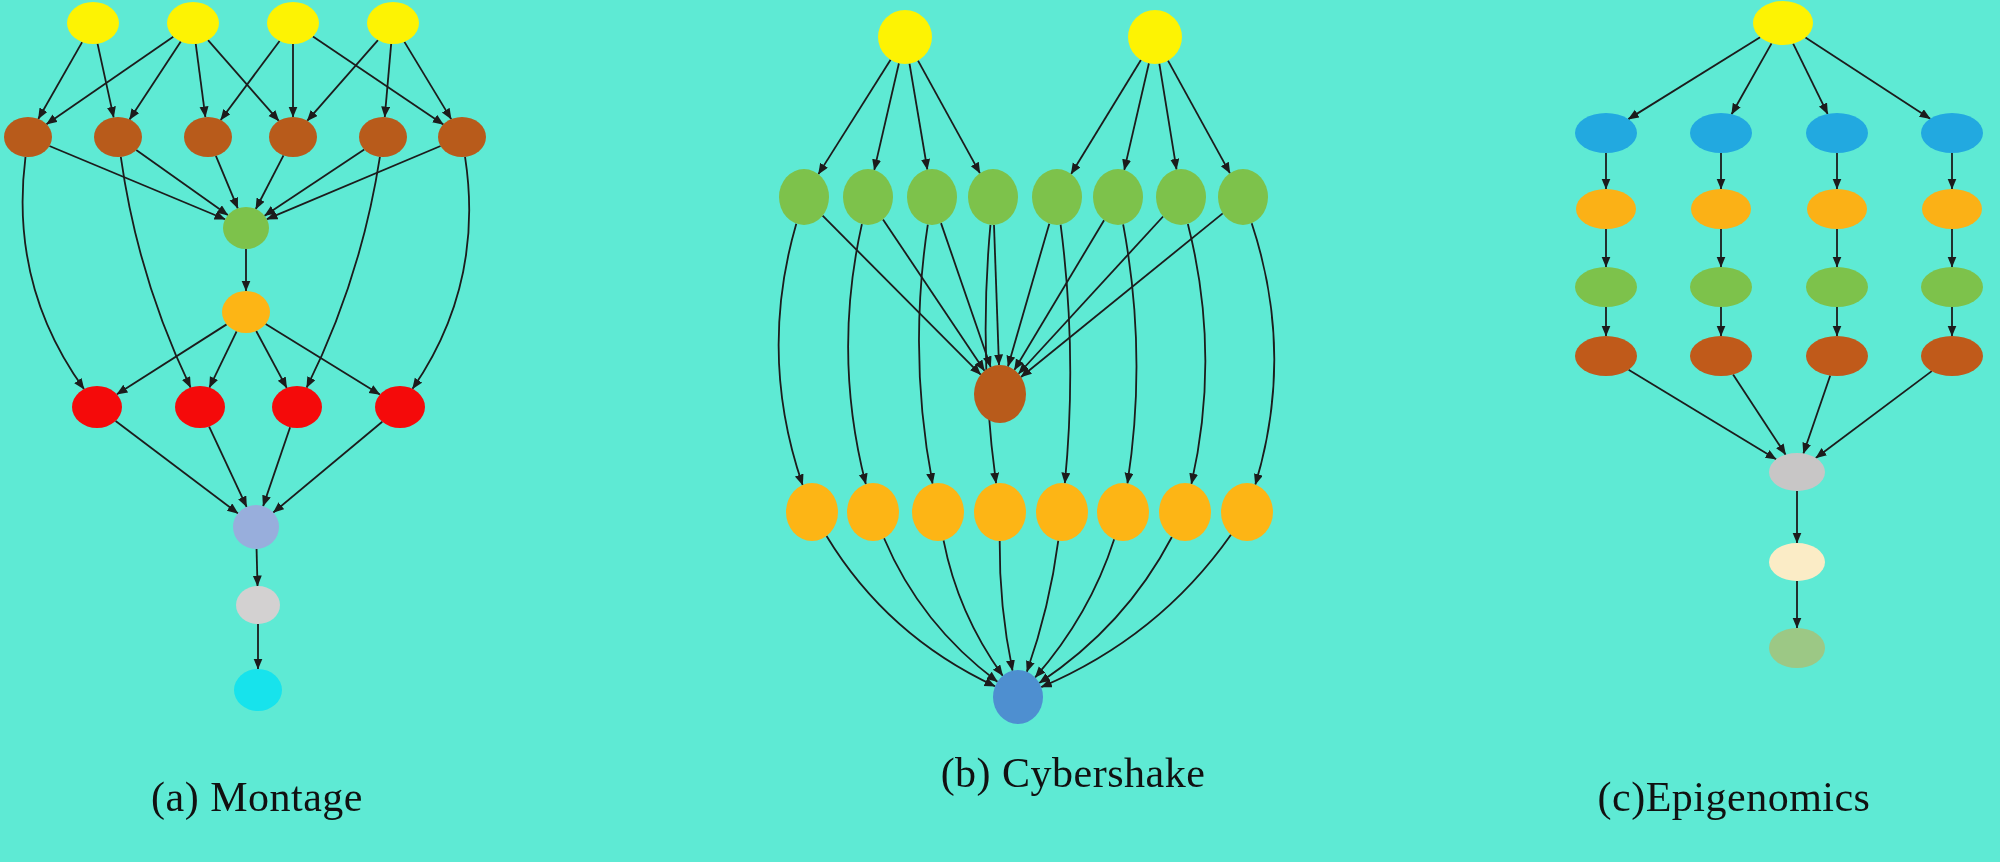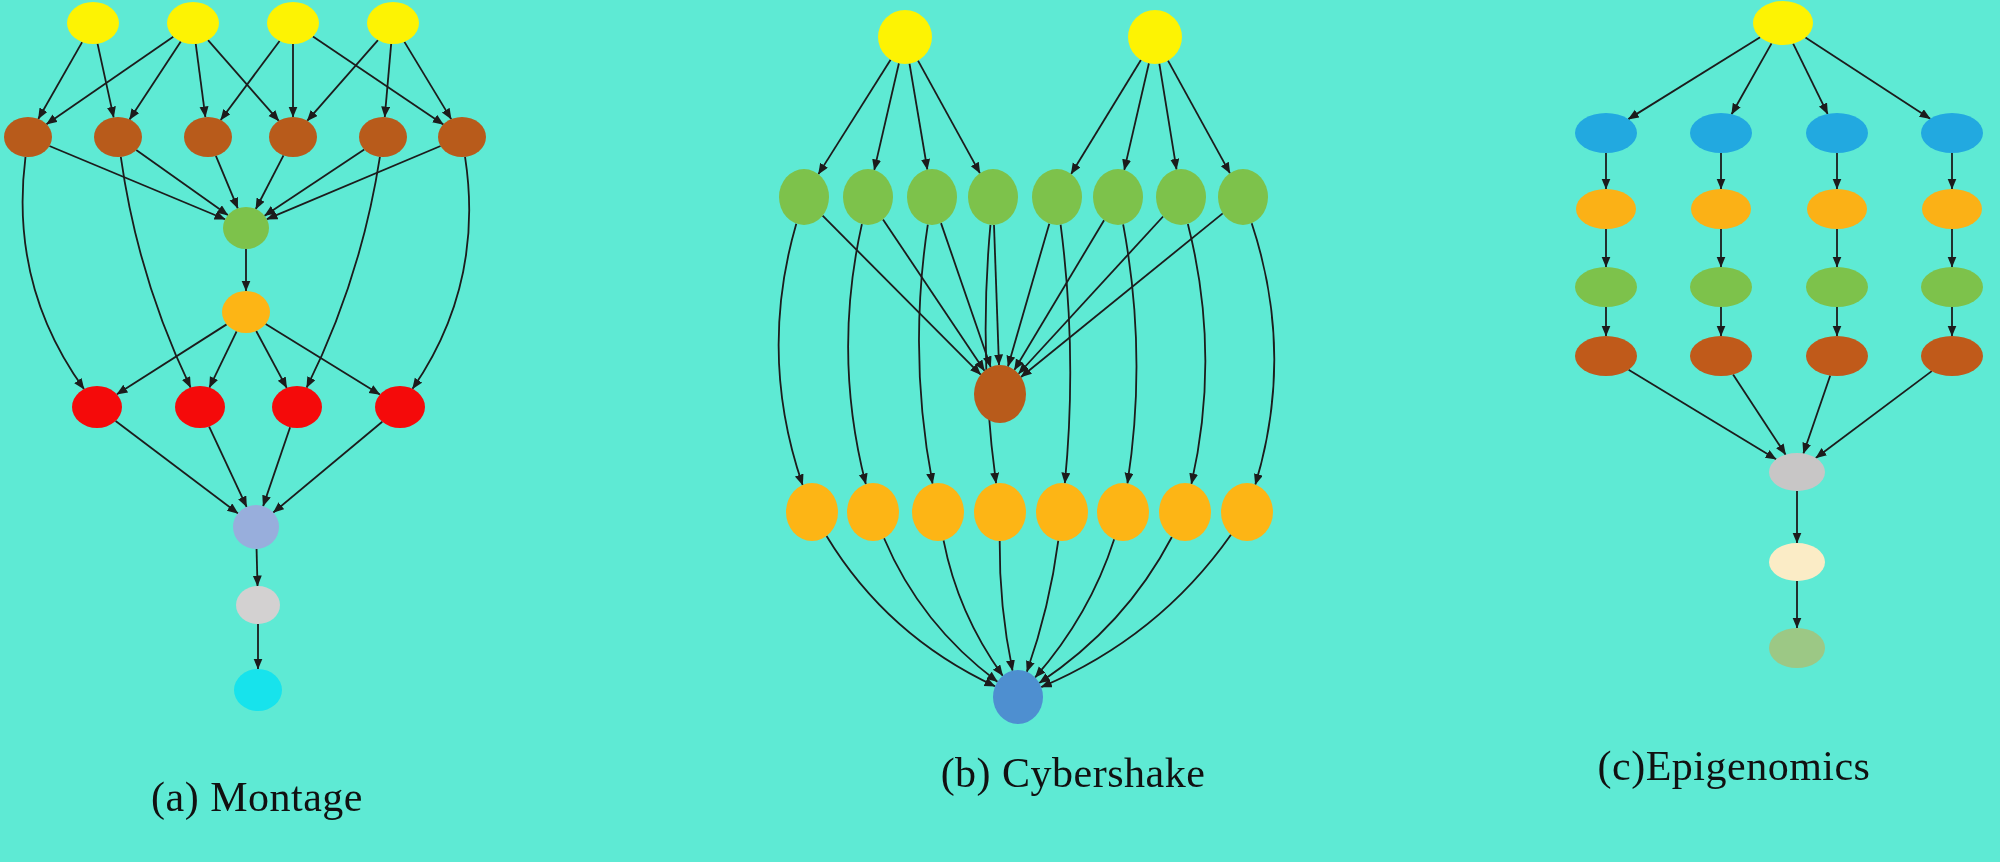--- a/index.html
+++ b/index.html
@@ -172,14 +172,14 @@
       <ellipse cx="1606" cy="356" rx="31" ry="20" fill="#C05A1A"></ellipse>
       <ellipse cx="1721" cy="356" rx="31" ry="20" fill="#C05A1A"></ellipse>
       <ellipse cx="1837" cy="356" rx="31" ry="20" fill="#C05A1A"></ellipse>
       <ellipse cx="1952" cy="356" rx="31" ry="20" fill="#C05A1A"></ellipse>
       <ellipse cx="1797" cy="472" rx="28" ry="19" fill="#C8C6C6"></ellipse>
       <ellipse cx="1797" cy="562" rx="28" ry="19" fill="#FBECC6"></ellipse>
       <ellipse cx="1797" cy="648" rx="28" ry="20" fill="#9CC885"></ellipse>
     </svg>
   <div class="caption" style="left: 257px; top: 797px;">(a) Montage</div>
   <div class="caption" style="left: 1073px; top: 773px;">(b) Cybershake</div>
-  <div class="caption" style="left: 1734px; top: 766px;">(c)Epigenomics</div>
+  <div class="caption" style="left: 1734px; top: 797px;">(c)Epigenomics</div>
 </div>
 
 </body></html>

